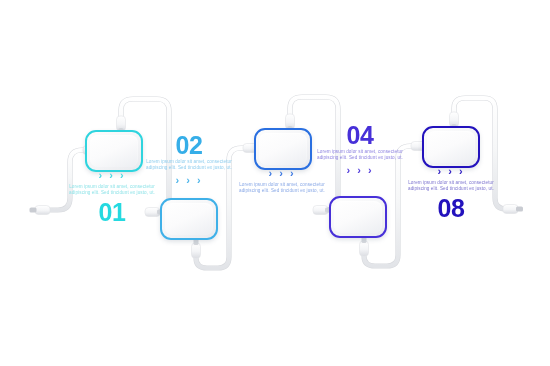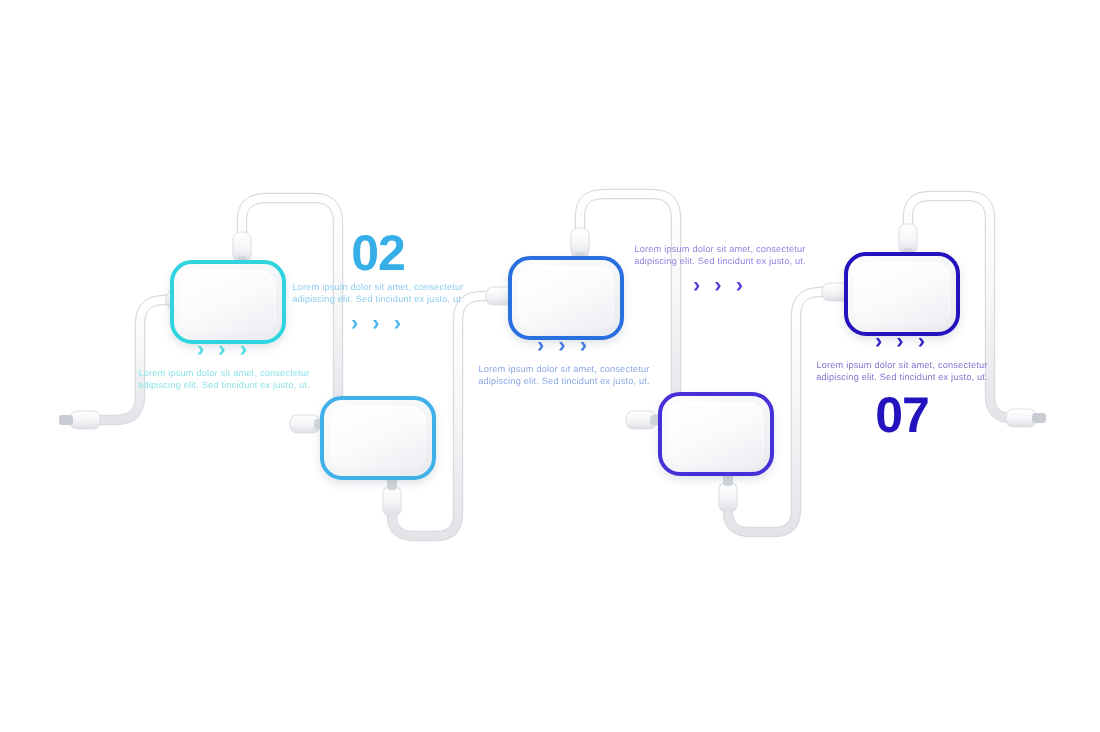--- a/index.html
+++ b/index.html
@@ -198,49 +198,51 @@
       <rect x="516" y="206.5" width="7" height="5" rx="1.6" fill="#c9ccd2"></rect>
     </g>
   </svg>
 
   <div class="device" style="left:85px; top:130px; width:58px; height:42px; border:2.6px solid #2fd4de;">
     <div class="screen"></div>
   </div>
   <div class="block" style="left:69px; top:170px;">
     <div class="chevrons" style="color:#49dbe2;">› › ›</div>
     <div class="body-text" style="color:#8fe3e8;">Lorem ipsum dolor sit amet, consectetur adipiscing elit. Sed tincidunt ex justo, ut.</div>
+    <div class="num num-bottom" style="color:#25d9e0;">01</div>
   </div>
 
   <div class="device" style="left:160px; top:198px; width:58px; height:42px; border:2.6px solid #3fb0e8;">
     <div class="screen"></div>
   </div>
-  <div class="block" style="left:146px; top:114px;">
+  <div class="block" style="left:146px; top:132px;">
     <div class="num num-top" style="color:#36aee8;">02</div>
     <div class="body-text" style="color:#8ecdee;">Lorem ipsum dolor sit amet, consectetur adipiscing elit. Sed tincidunt ex justo, ut.</div>
     <div class="chevrons" style="color:#4fb6ea; margin-top:3px;">› › ›</div>
   </div>
 
   <div class="device" style="left:254px; top:128px; width:58px; height:42px; border:2.8px solid #2a6fe0;">
     <div class="screen"></div>
   </div>
   <div class="block" style="left:239px; top:168px;">
     <div class="chevrons" style="color:#3d79e2;">› › ›</div>
     <div class="body-text" style="color:#89a8e6;">Lorem ipsum dolor sit amet, consectetur adipiscing elit. Sed tincidunt ex justo, ut.</div>
   </div>
 
   <div class="device" style="left:329px; top:196px; width:58px; height:42px; border:2.8px solid #4730d8;">
     <div class="screen"></div>
   </div>
   <div class="block" style="left:317px; top:122px;">
+    <div class="num num-top" style="color:#4730d8;">04</div>
     <div class="body-text" style="color:#8e83e0;">Lorem ipsum dolor sit amet, consectetur adipiscing elit. Sed tincidunt ex justo, ut.</div>
     <div class="chevrons" style="color:#5540dc; margin-top:3px;">› › ›</div>
   </div>
 
   <div class="device" style="left:422px; top:126px; width:58px; height:42px; border:2.8px solid #2312bd;">
     <div class="screen"></div>
   </div>
   <div class="block" style="left:408px; top:166px;">
     <div class="chevrons" style="color:#3322c4;">› › ›</div>
     <div class="body-text" style="color:#7d74cf;">Lorem ipsum dolor sit amet, consectetur adipiscing elit. Sed tincidunt ex justo, ut.</div>
-    <div class="num num-bottom" style="color:#2312bd;">07</div>
+    <div class="num num-bottom" style="color:#2312bd;">08</div>
   </div>
 
 </div>
 
 </body></html>

